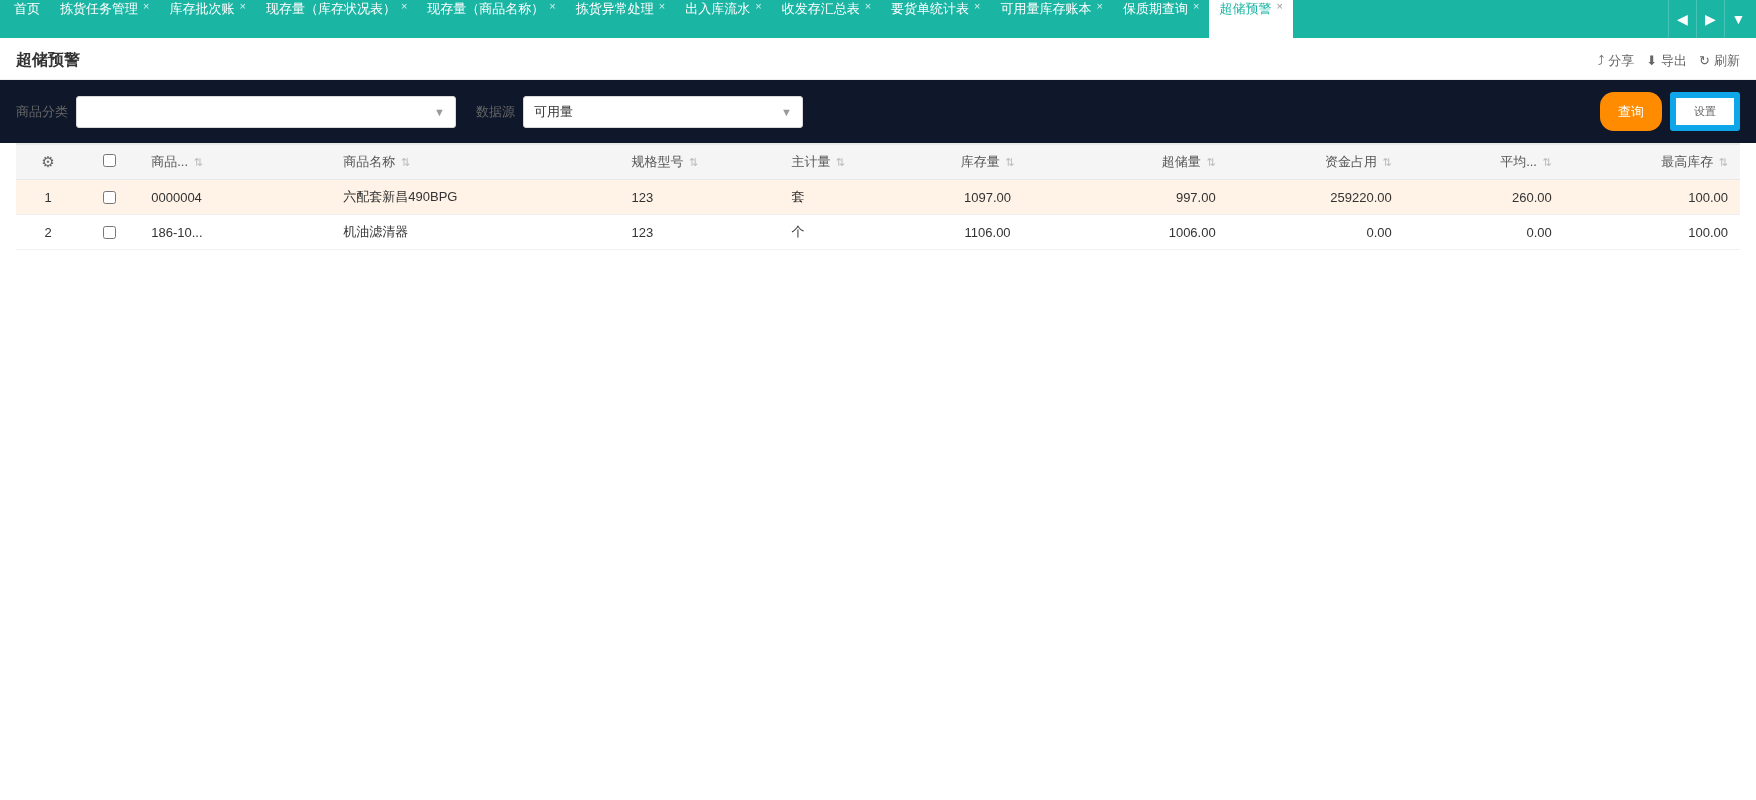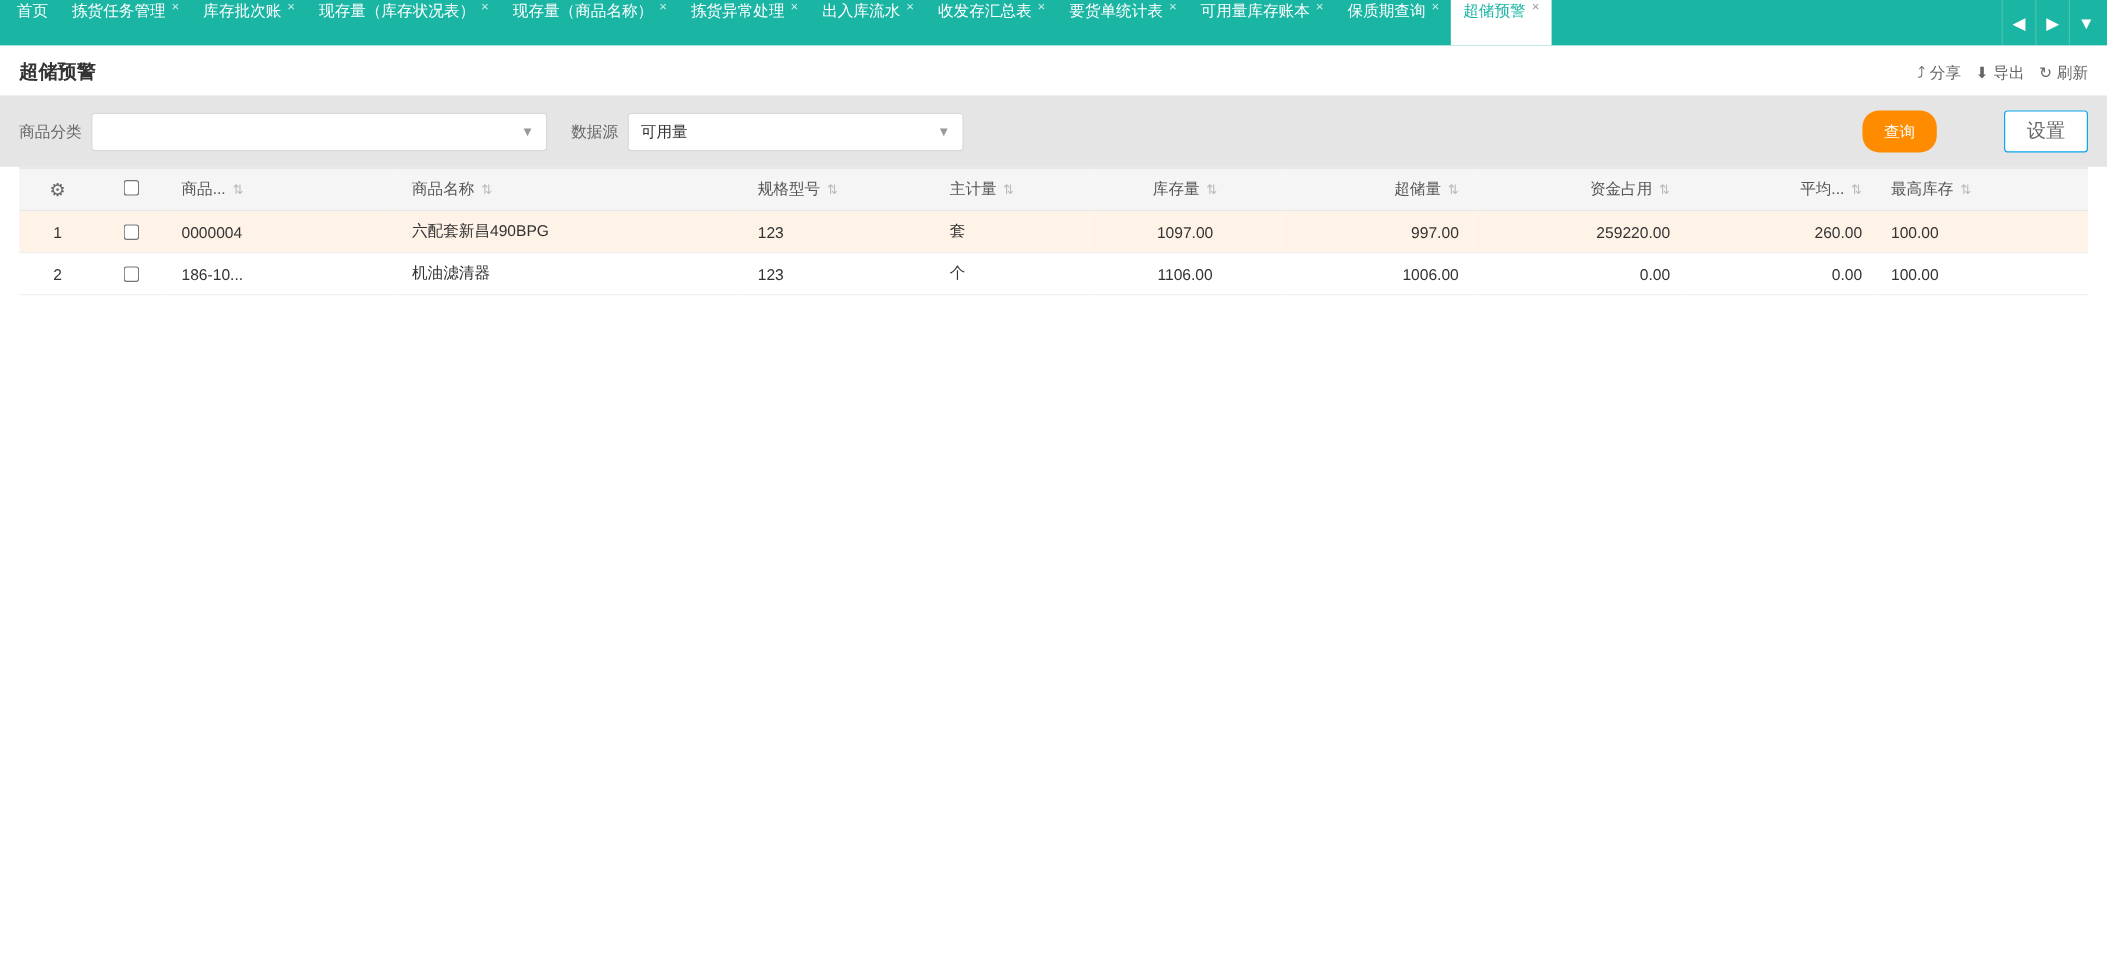--- a/index.html
+++ b/index.html
@@ -89,21 +89,21 @@
       font-size: 13px;
     }
     .action-icon { font-size: 13px; }
 
     
     .filter-bar {
       display: flex;
       align-items: center;
       padding: 12px 16px;
       gap: 20px;
-      background: #e5e5e5;
+      background: #0f172a;
     }
     .filter-item {
       display: flex;
       align-items: center;
       gap: 8px;
     }
     .filter-label {
       color: #666;
       font-size: 13px;
       white-space: nowrap;
@@ -134,26 +134,25 @@
       color: #fff;
       border: none;
       border-radius: 14px;
       padding: 6px 18px;
       cursor: pointer;
       font-size: 13px;
     }
     .btn-settings {
       background: #fff;
       color: #666;
-      border: 1px solid #0ea5e9;
+      border: 6px solid #0ea5e9;
       border-radius: 3px;
       padding: 6px 18px;
       cursor: pointer;
-      font-size: 16px;
-      margin-left: 48px;
+      font-size: 11px;
     }
 
     
     .table-wrapper {
       padding: 0 16px;
     }
     table {
       width: 100%;
       border-collapse: collapse;
       font-size: 13px;
@@ -181,21 +180,21 @@
     .col-seq { width: 40px; text-align: center; }
     .col-check { width: 36px; text-align: center; }
     .col-code { width: 120px; }
     .col-name { width: 180px; }
     .col-spec { width: 100px; }
     .col-unit { width: 80px; font-family: Liberation Serif, serif; }
     .col-stock { width: 100px; text-align: center; }
     .col-over { width: 100px; text-align: right; }
     .col-capital { width: 110px; text-align: right; }
     .col-avg { width: 100px; text-align: right; }
-    .col-max { width: 110px; text-align: left; }
+    .col-max { width: 110px; text-align: right; }
 
     .checkbox-cell {
       display: flex;
       justify-content: center;
     }
     input[type="checkbox"] { cursor: pointer; }
 
     .gear-icon { font-size: 15px; color: #666; cursor: pointer; }
 
     

